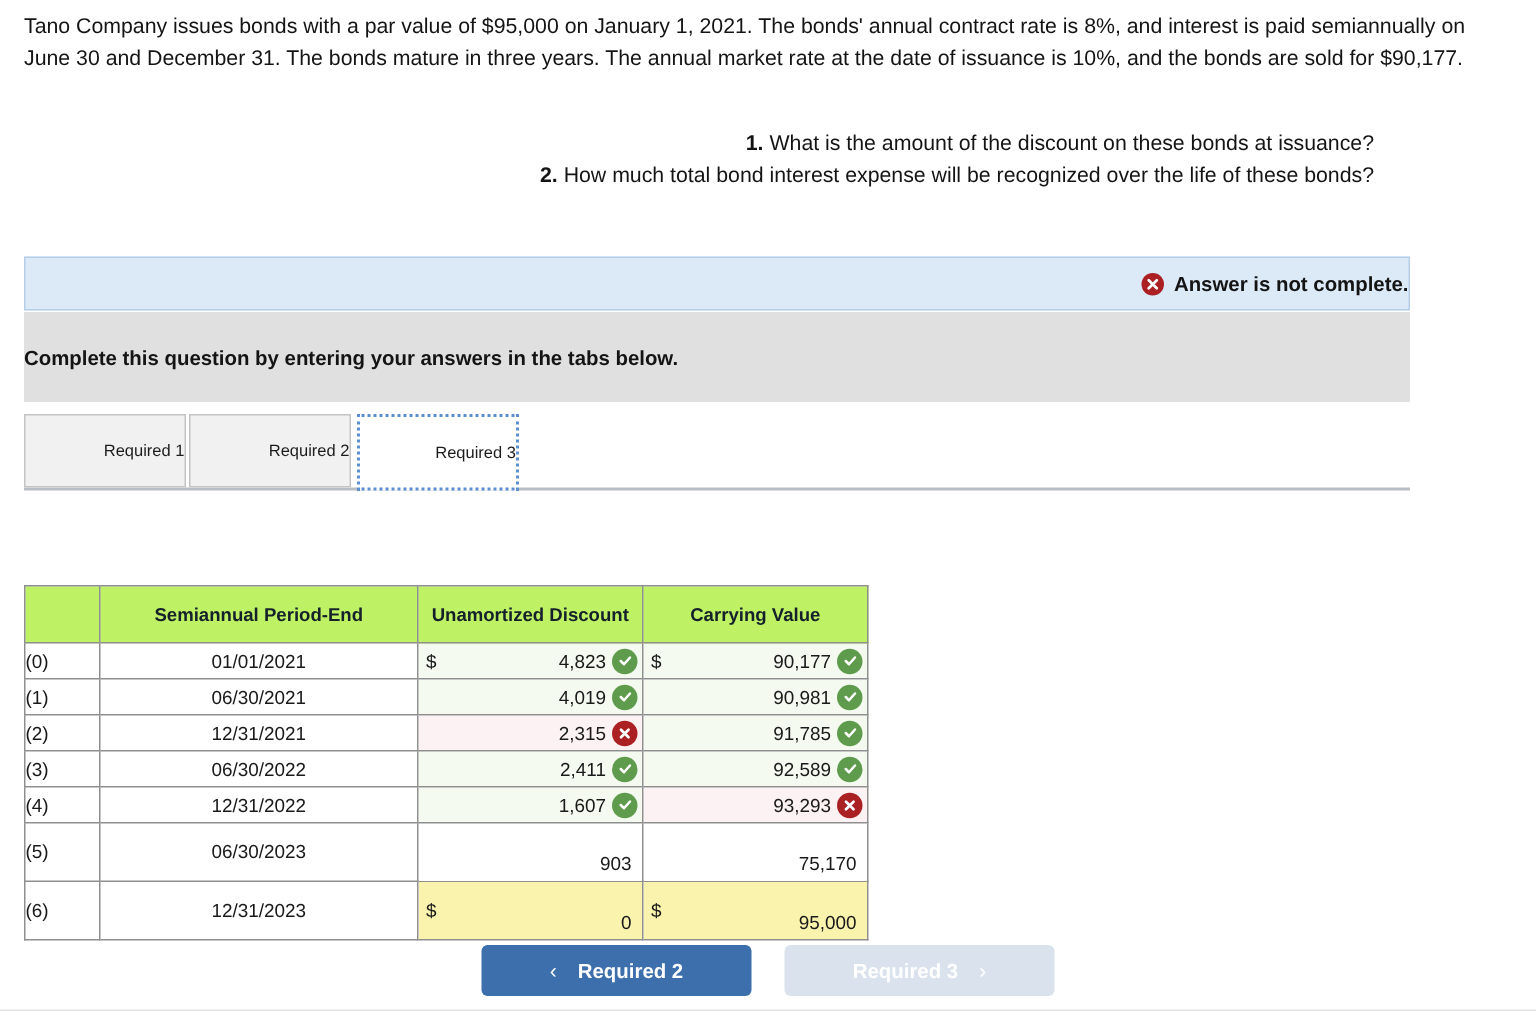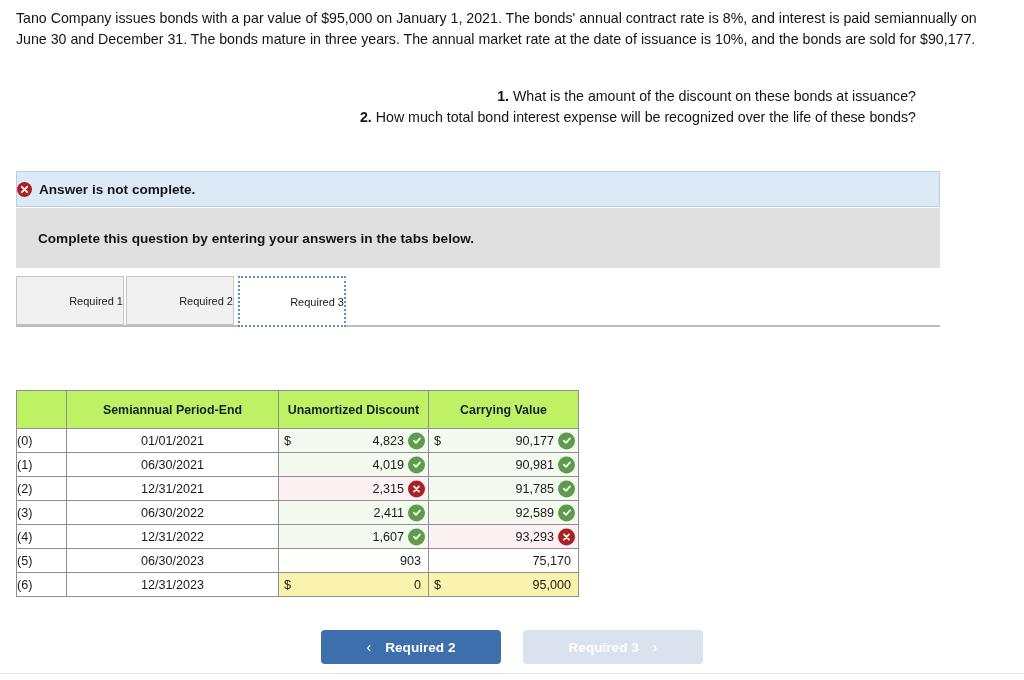--- a/index.html
+++ b/index.html
@@ -41,21 +41,21 @@
 
   
   .status-banner {
     position: absolute;
     left: 16px; top: 171px;
     width: 924px; height: 36px;
     background: #dce9f7;
     border: 1px solid #b6cfe8;
     display: flex;
     align-items: center;
-    justify-content: flex-start;
+    justify-content: flex-end;
   }
   .status-banner .txt {
     font-size: 13.6px;
     font-weight: bold;
     color: #141414;
     margin-left: 7px;
   }
   .icon-x-circle {
     width: 15px; height: 15px;
     border-radius: 50%;
@@ -72,21 +72,20 @@
     left: 16px; top: 208px;
     width: 924px; height: 60px;
     background: #e0e0e0;
     display: flex;
     align-items: center;
   }
   .gray-banner .txt {
     font-size: 13.6px;
     font-weight: bold;
     color: #141414;
-    margin-left: 22px;
   }
 
   
   .tabstrip {
     position: absolute;
     left: 16px; top: 276px;
     width: 924px; height: 51px;
     border-bottom: 2px solid #b9bec4;
   }
   .tab {
@@ -174,21 +173,21 @@
     left: 5px; top: 50%;
     transform: translateY(-50%);
     font-size: 12.6px;
   }
   .money .val {
     display: block;
     text-align: right;
     padding-right: 24px;
     line-height: 22px;
   }
-  .money .val.no-icon { padding-right: 7px; }
+  .money .val.no-icon { padding-right: 7px; margin-top: 16px; }
   .money .mark {
     position: absolute;
     right: 3px; top: 50%;
     transform: translateY(-50%);
     width: 17px; height: 17px;
     border-radius: 50%;
     display: flex;
     align-items: center;
     justify-content: center;
   }

